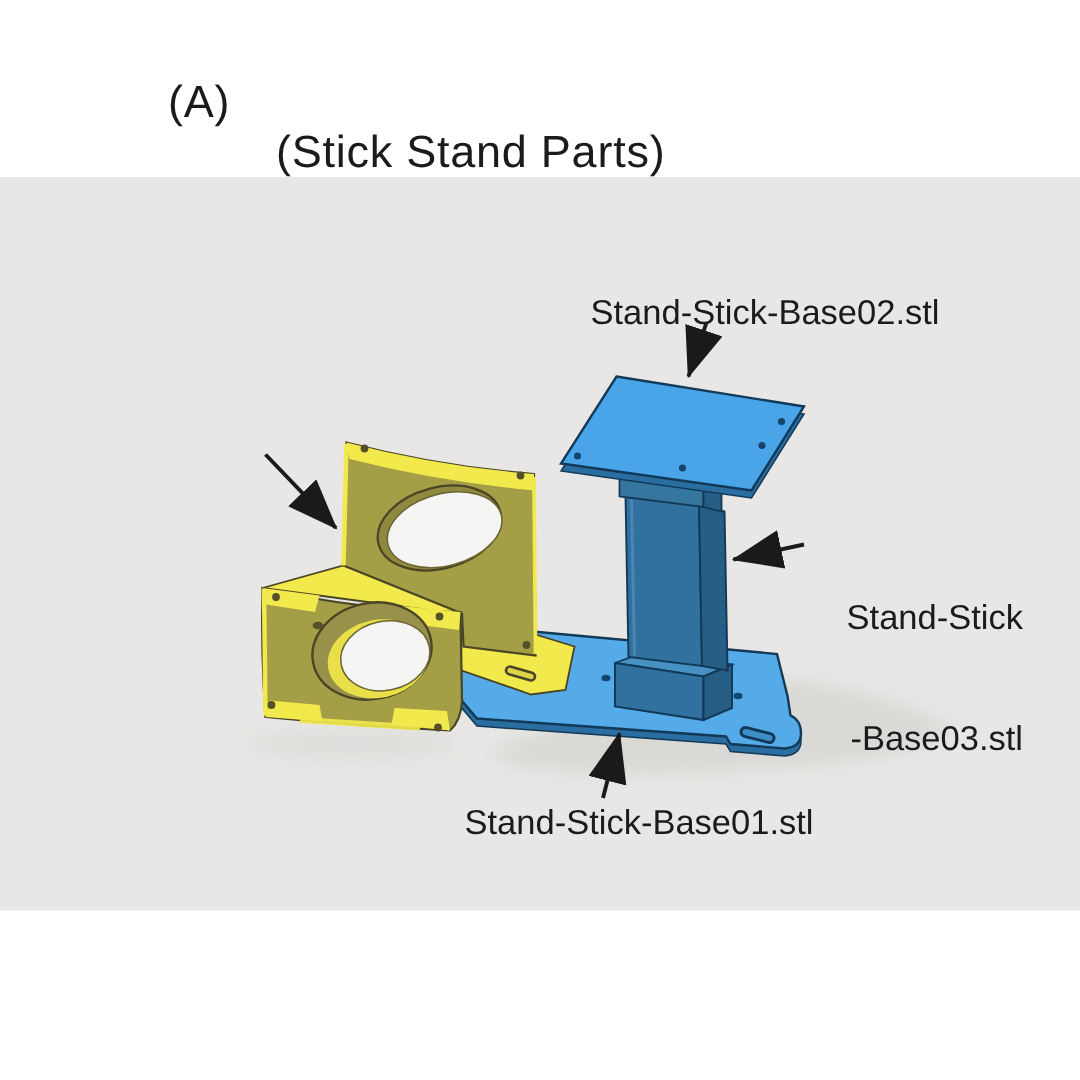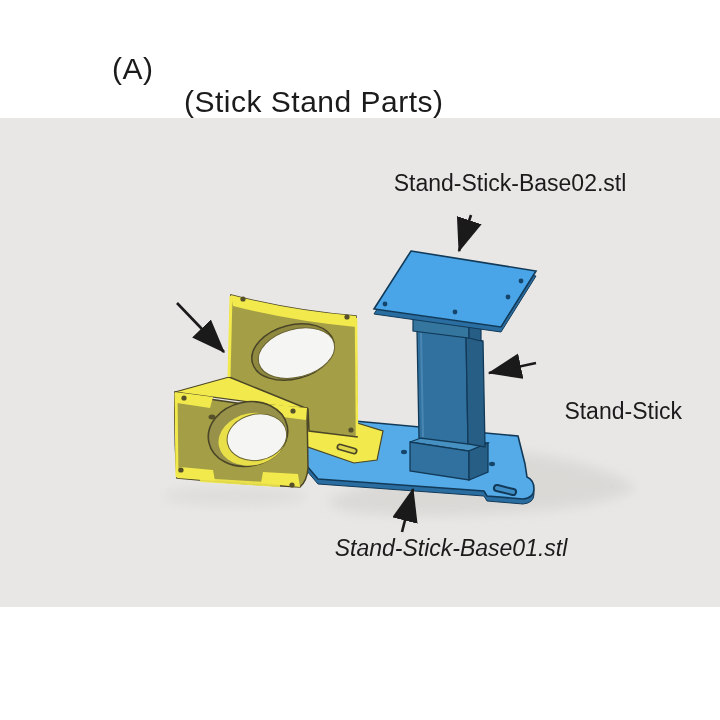--- a/index.html
+++ b/index.html
@@ -8,24 +8,24 @@
     background:var(--background,#fff);
     font-family:"Liberation Sans","DejaVu Sans",sans-serif;
     color:var(--text,#1b1b1b);
   }
   .stage-band{position:absolute;left:0;top:118px;width:720px;height:489px;background:var(--stage,#e8e7e5);}
   .scene{position:absolute;left:0;top:0;width:720px;height:720px;}
   .figure-title{position:absolute;left:112px;top:52px;font-size:30px;line-height:33px;letter-spacing:.5px;white-space:nowrap;}
   .figure-title .t1{display:flex;gap:30px;}
   .figure-title .t2{margin-left:72px;}
   .lbl{position:absolute;font-size:23px;line-height:27px;white-space:pre;}
-  .lbl-base02{left:340px;top:170px;width:340px;text-align:center;}
+  .lbl-base02{left:340px;top:195px;width:340px;text-align:center;}
   .lbl-mgb{left:55px;top:226px;text-align:left;}
   .lbl-base03{left:520px;top:344px;width:162px;text-align:right;}
-  .lbl-base01{left:301px;top:535px;width:300px;text-align:center;font-style:italic;}
+  .lbl-base01{left:276px;top:535px;width:300px;text-align:center;}
 
   
   .o-blue{stroke:var(--blue_outline,#123a58);}
   .o-yel{stroke:var(--yellow_outline,#4a4526);}
   .f-plate-base{fill:var(--blue_plate_base,#55abe8);}
   .f-plate-top{fill:var(--blue_plate_top,#49a5e8);}
   .f-blue-edge{fill:var(--blue_edge,#2a6da1);}
   .f-col-front{fill:var(--blue_column_front,#31719f);}
   .f-col-side{fill:var(--blue_column_side,#275e86);}
   .f-boss-top{fill:var(--blue_boss_top,#4690c2);}
@@ -138,16 +138,17 @@
     <div class="t2">(Stick Stand Parts)</div>
   </div>
 
   <div class="lbl lbl-base02">Stand-Stick-Base02.stl</div>
 
   <div class="lbl lbl-mgb">
   </div>
 
   <div class="lbl lbl-base03">
     <div>Stand-Stick</div>
+    <div>-Base03.stl</div>
   </div>
 
   <div class="lbl lbl-base01">Stand-Stick-Base01.stl</div>
 </div>
 
 </body></html>

